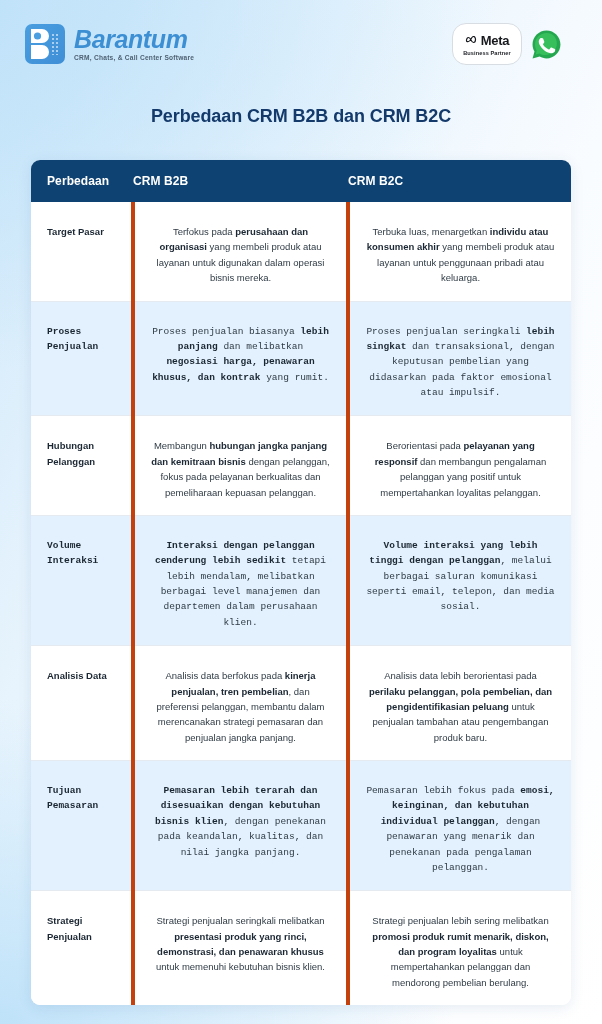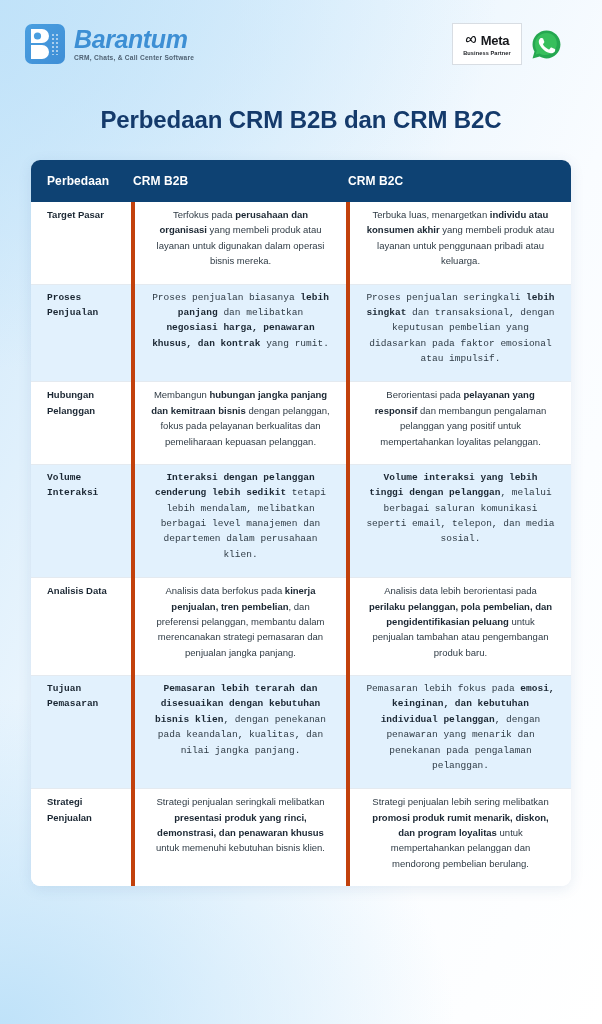--- a/index.html
+++ b/index.html
@@ -95,21 +95,21 @@
   .meta-badge {
     display: flex;
     flex-direction: column;
     align-items: center;
     justify-content: center;
     gap: 2px;
     width: 70px;
     height: 42px;
     background: #ffffff;
     border: 1px solid #d8dde3;
-    border-radius: 0;
+    border-radius: 14px;
   }
   .meta-row {
     display: flex;
     align-items: center;
     gap: 3px;
   }
   .meta-word {
     font-size: 13px;
     font-weight: 700;
     color: #16181c;
@@ -135,21 +135,21 @@
     font-weight: 500;
     white-space: nowrap;
   }
 
   
   .page-title {
     position: absolute;
     top: 106px;
     left: 0; right: 0;
     text-align: center;
-    font-size: 24px;
+    font-size: 18px;
     font-weight: 700;
     color: #143a6b;
     letter-spacing: -0.1px;
   }
 
   
   .table-wrap {
     position: absolute;
     top: 160px;
     left: 31px;
@@ -181,21 +181,21 @@
 
   col.c1 { width: 102px; }
   col.c2 { width: 215px; }
   col.c3 { width: 223px; }
 
   tbody tr { background: #ffffff; }
   tbody tr.alt { background: #e2f1fd; font-family: Liberation Mono, monospace; }
 
   tbody td {
     vertical-align: top;
-    padding: 5px 16px 15px 16px;
+    padding: 22px 16px 15px 16px;
     font-size: 9.5px;
     line-height: 1.62;
     color: #2f3b45;
     border-top: 1px solid #e4eaf0;
   }
   tbody tr:first-child td { border-top: none; }
 
   tbody td.label-cell {
     font-weight: 700;
     color: #1b2733;

